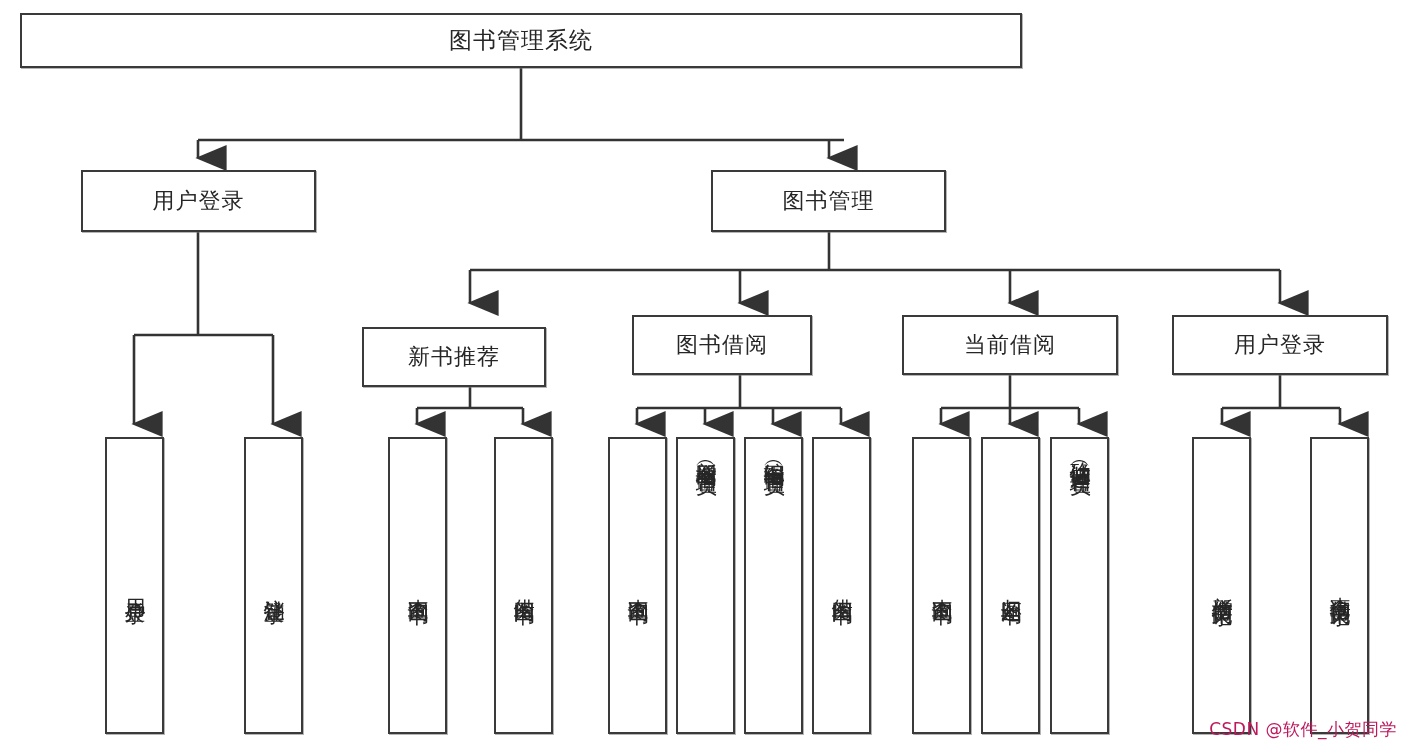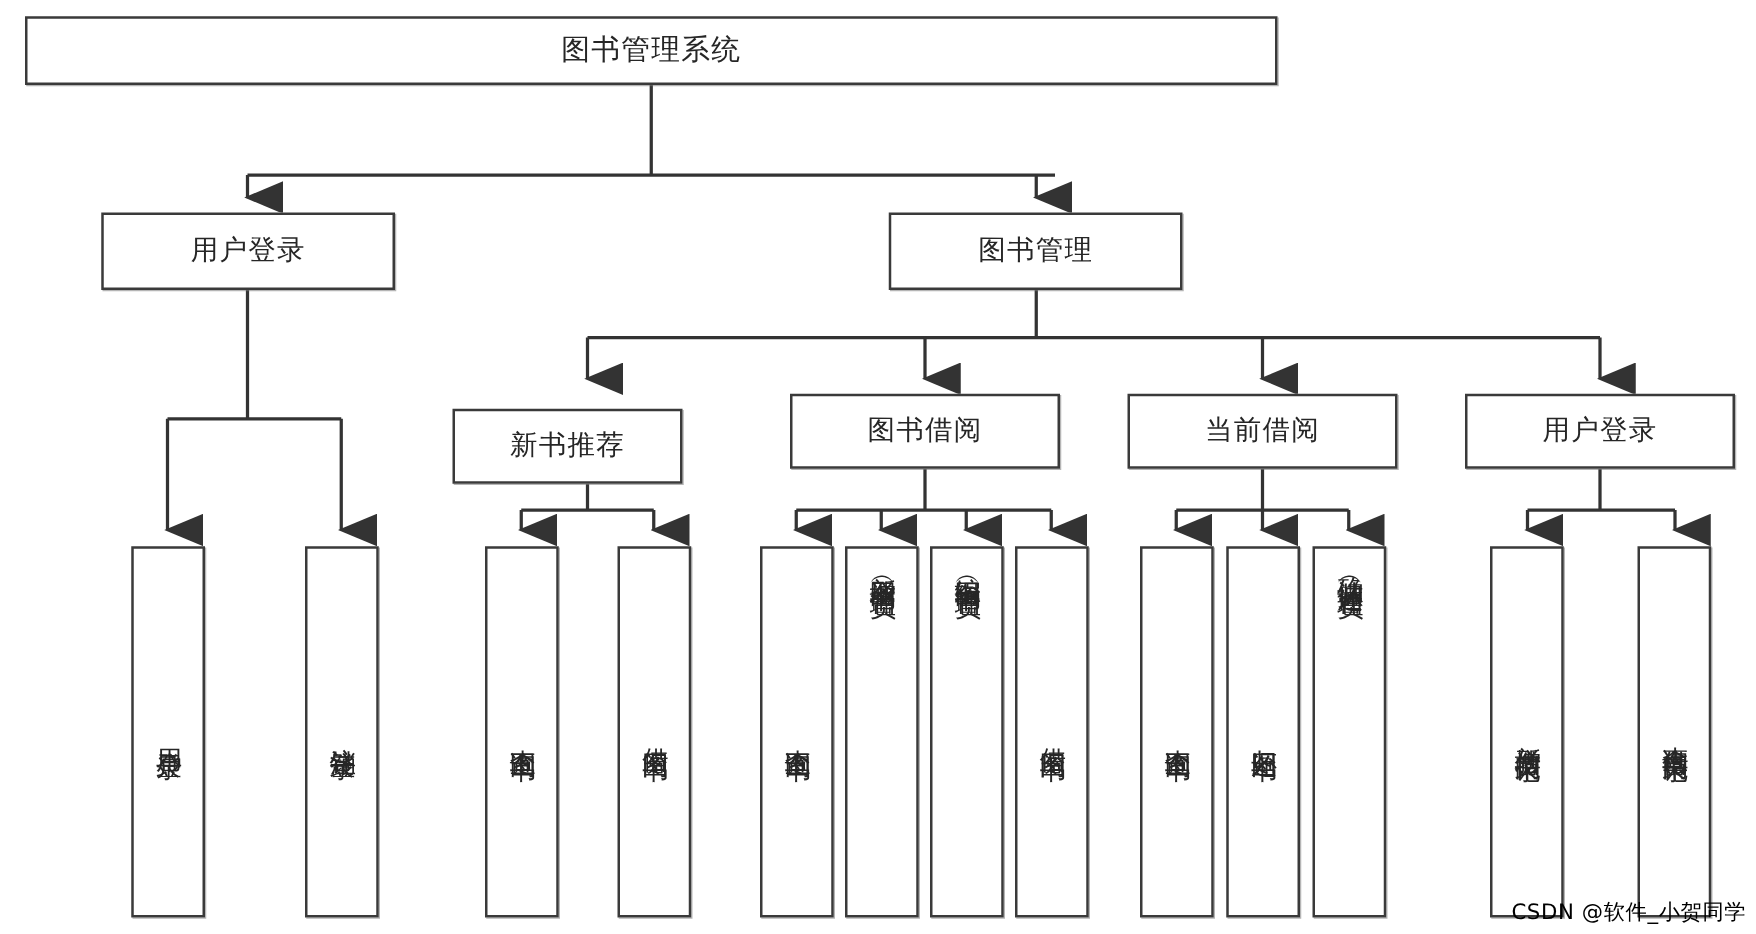--- a/index.html
+++ b/index.html
@@ -62,21 +62,21 @@
     margin-bottom: auto;
   }
   .vert.topalign .vlabel {
     margin-top: 6px;
   }
   .watermark {
     position: absolute;
     right: 8px;
     bottom: 6px;
     font-size: 17px;
-    color: #000000;
+    color: #be185d;
     letter-spacing: 0.5px;
     white-space: nowrap;
     user-select: none;
   }
 </style>
 </head>
 <body>
 
 <div id="canvas">
 
@@ -137,21 +137,21 @@
   <div class="node horiz" style="left:81px; top:170px; width:235px; height:62px;">
     <span>用户登录</span>
   </div>
   <div class="node horiz" style="left:711px; top:170px; width:235px; height:62px;">
     <span>图书管理</span>
   </div>
 
   <div class="node horiz" style="left:362px; top:303px; width:184px; height:60px;margin-top:24px;">
     <span>新书推荐</span>
   </div>
-  <div class="node horiz" style="left:632px; top:315px; width:216px; height:60px;">
+  <div class="node horiz" style="left:632px; top:315px; width:180px; height:60px;">
     <span>图书借阅</span>
   </div>
   <div class="node horiz" style="left:902px; top:315px; width:216px; height:60px;text-align:center;">
     <span>当前借阅</span>
   </div>
   <div class="node horiz" style="left:1172px; top:315px; width:216px; height:60px;">
     <span>用户登录</span>
   </div>
 
   <div class="node vert center" style="left:105px; top:437px; width:59px; height:297px;">

